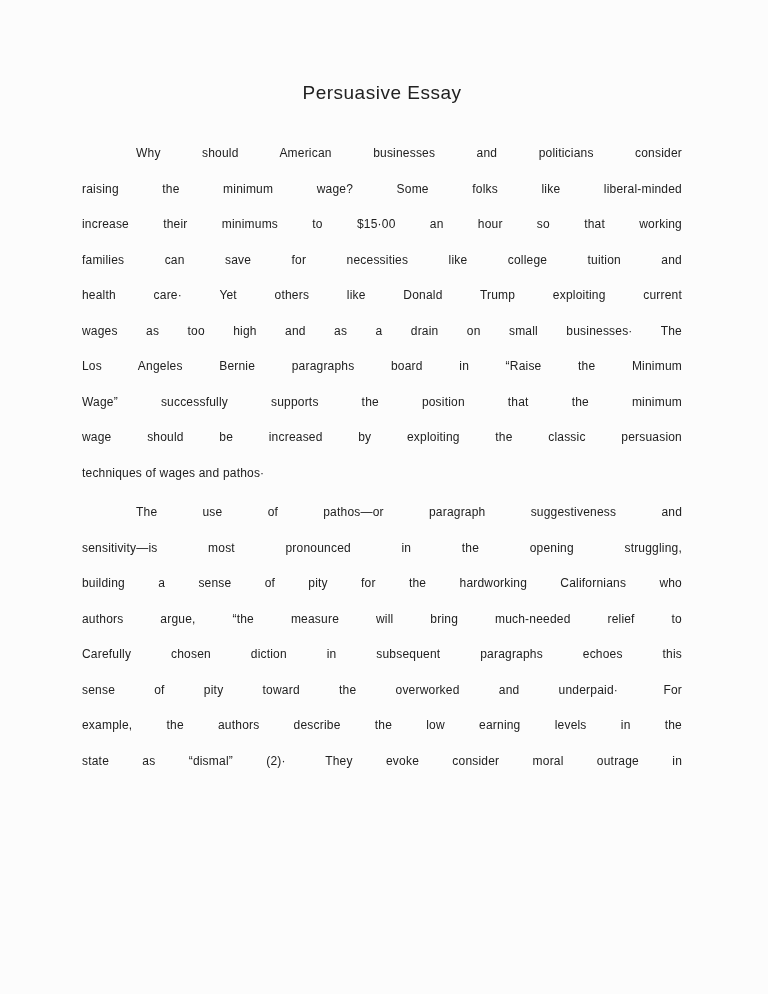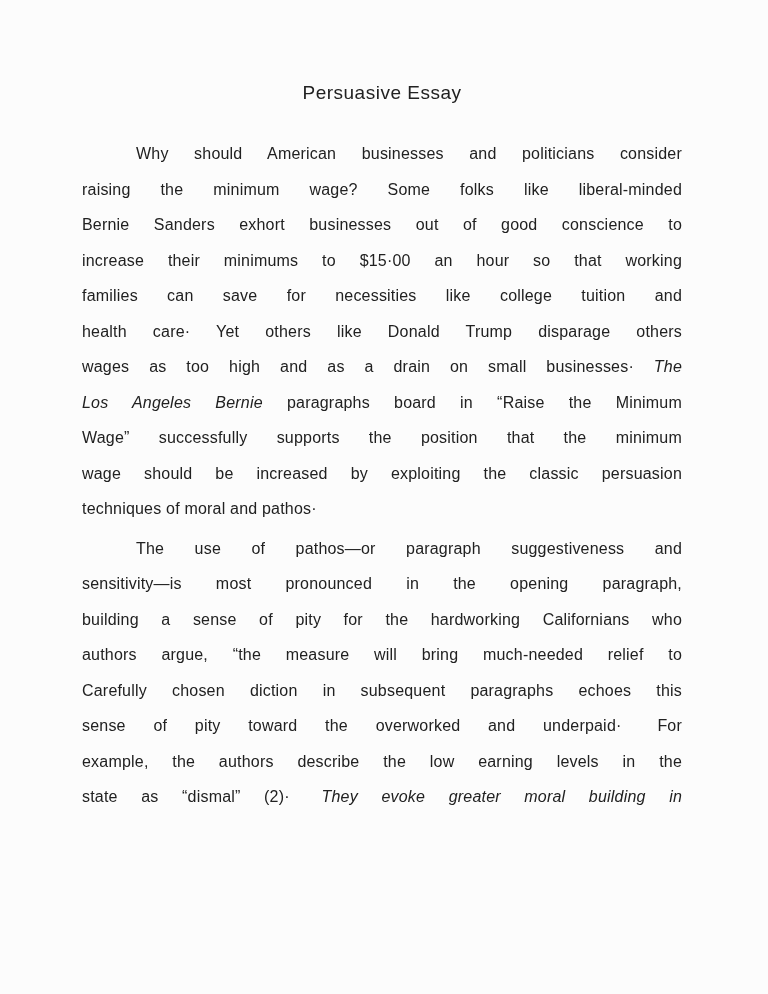--- a/index.html
+++ b/index.html
@@ -21,67 +21,65 @@
     color: #212121;
   }
   .doc-title {
     text-align: center;
     font-size: 19px;
     line-height: 26px;
     margin-bottom: 30px;
     letter-spacing: 0.5px;
   }
   .essay-body {
-    font-size: 16px;
+    font-size: 12px;
     letter-spacing: 0.2px;
   }
   .paragraph {
     margin: 0 0 4px 0;
   }
   .line {
     line-height: 35.5px;
     height: 35.5px;
     text-align: justify;
     text-align-last: justify;
     white-space: nowrap;
     overflow: visible;
   }
   .line.no-justify {
     text-align-last: left;
   }
   .line.indent {
     text-indent: 54px;
   }
   .italic {
-    font-style: italic;
   }
 </style>
 </head>
 <body>
 
 <div class="page">
   <div class="doc-title">Persuasive Essay</div>
   <div class="essay-body">
       <div class="paragraph">
         <div class="line indent"><span>Why should American businesses and politicians consider</span></div>
         <div class="line"><span>raising the minimum wage? Some folks like liberal-minded</span></div>
-        <div class="line"><span>Bernie Sanders exhort businesses out of good conscience to</span></div>
         <div class="line"><span>increase their minimums to $15·00 an hour so that working</span></div>
         <div class="line"><span>families can save for necessities like college tuition and</span></div>
-        <div class="line"><span>health care· Yet others like Donald Trump disparage others</span></div>
+        <div class="line"><span>health care· Yet others like Donald Trump exploiting current</span></div>
         <div class="line"><span>wages as too high and as a drain on small businesses· </span><span class="italic">The</span></div>
         <div class="line"><span class="italic">Los Angeles Bernie</span><span> paragraphs board in “Raise the Minimum</span></div>
         <div class="line"><span>Wage” successfully supports the position that the minimum</span></div>
         <div class="line"><span>wage should be increased by exploiting the classic persuasion</span></div>
-        <div class="line no-justify"><span>techniques of moral and pathos·</span></div>
+        <div class="line no-justify"><span>techniques of wages and pathos·</span></div>
       </div>
       <div class="paragraph">
         <div class="line indent"><span>The use of pathos—or paragraph suggestiveness and</span></div>
-        <div class="line"><span>sensitivity—is most pronounced in the opening paragraph,</span></div>
+        <div class="line"><span>sensitivity—is most pronounced in the opening struggling,</span></div>
         <div class="line"><span>building a sense of pity for the hardworking Californians who</span></div>
         <div class="line"><span>authors argue, “the measure will bring much-needed relief to</span></div>
         <div class="line"><span>Carefully chosen diction in subsequent paragraphs echoes this</span></div>
         <div class="line"><span>sense of pity toward the overworked and underpaid·  For</span></div>
         <div class="line"><span>example, the authors describe the low earning levels in the</span></div>
-        <div class="line"><span>state as “dismal” (2)·  </span><span class="italic">They evoke greater moral building in</span></div>
+        <div class="line"><span>state as “dismal” (2)·  </span><span class="italic">They evoke consider moral outrage in</span></div>
       </div>
     </div>
 </div>
 
 </body></html>

